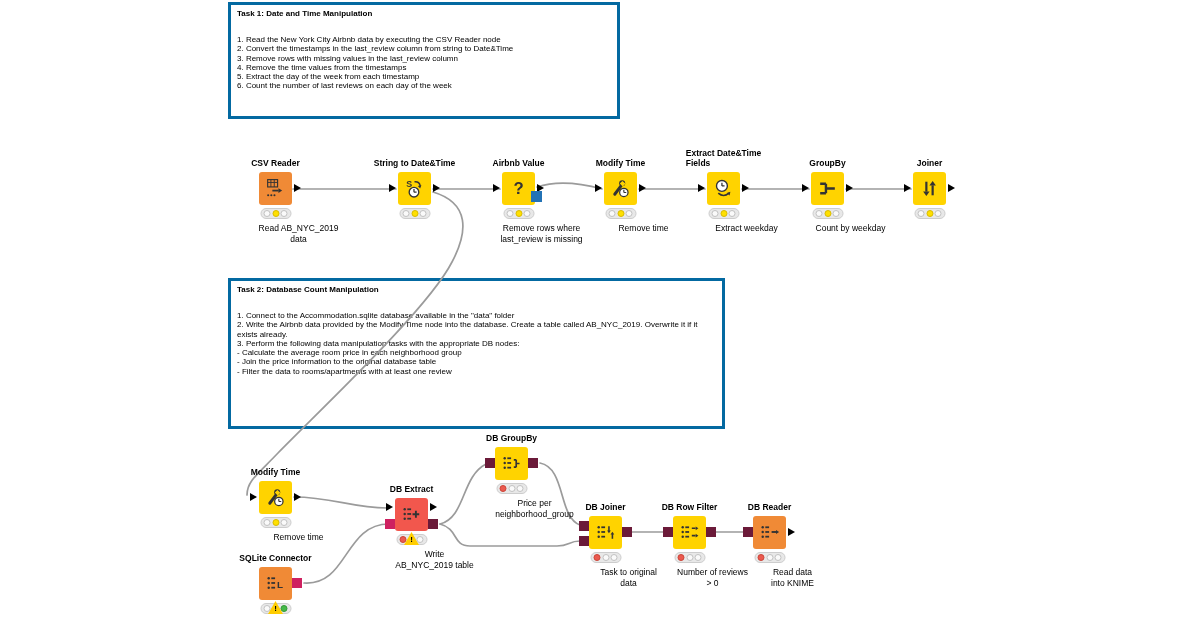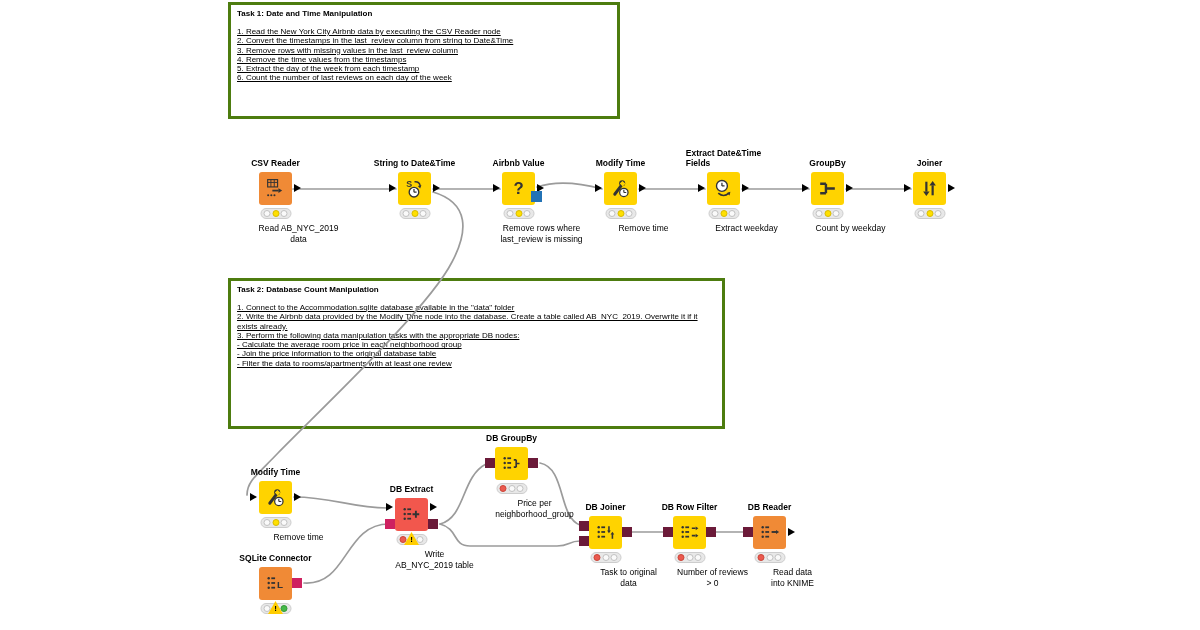--- a/index.html
+++ b/index.html
@@ -1,22 +1,22 @@
 <!DOCTYPE html>
 <html><head>
 <meta charset="utf-8">
 <style>
   html,body{margin:0;padding:0;background:#fff;}
   #canvas{position:relative;width:1200px;height:630px;background:#fff;overflow:hidden;
           font-family:"Liberation Sans",sans-serif;color:#000;}
   
-  .anno{position:absolute;border:3px solid #4d7c0f;background:#fff;box-sizing:border-box;
+  .anno{position:absolute;border:3px solid #0369a1;background:#fff;box-sizing:border-box;
         padding:4px 6px;z-index:0;}
   .anno-title{font-size:8px;font-weight:bold;line-height:10px;}
-  .anno-body{margin-top:8px;text-decoration:underline;}
+  .anno-body{margin-top:16px;}
   .anno-line{font-size:8px;line-height:9.3px;}
   
   svg.wires{position:absolute;left:0;top:0;z-index:1;}
   svg.wires path{fill:none;stroke:#9b9b9b;stroke-width:1.7;stroke-linecap:round;}
   
   .node{position:absolute;width:33px;height:33px;z-index:2;}
   .nsq{position:absolute;left:0;top:0;width:33px;height:33px;border-radius:3px;
        display:flex;align-items:center;justify-content:center;}
   .c-yellow{background:#ffd300;}
   .c-orange{background:#f08a36;}

